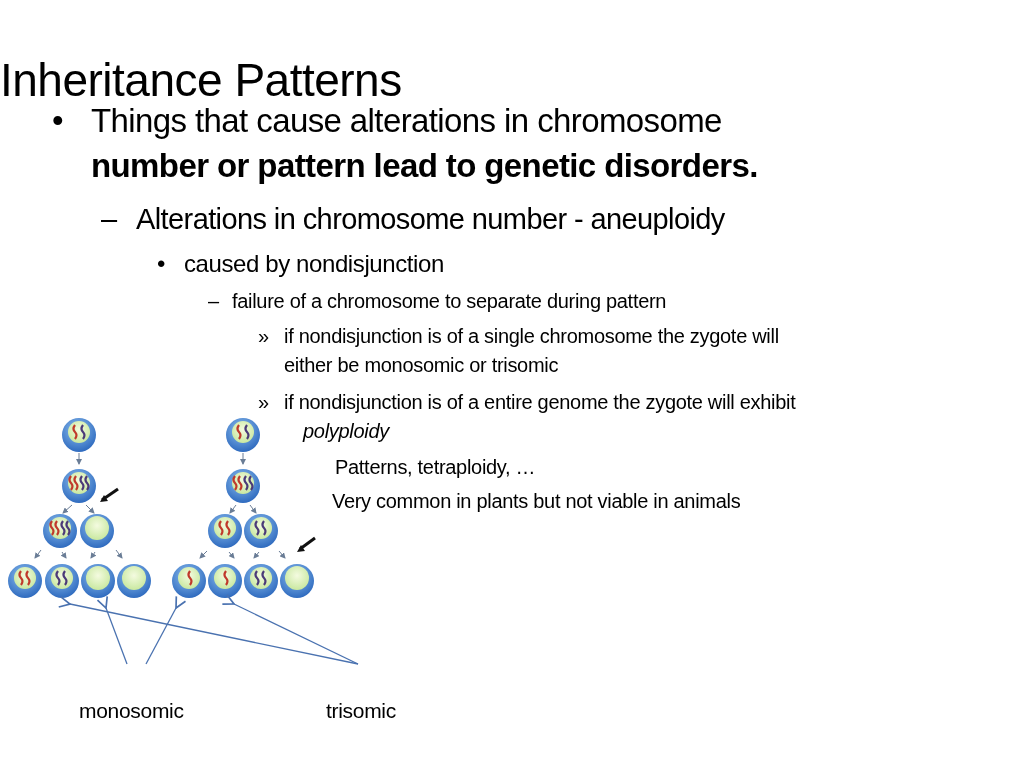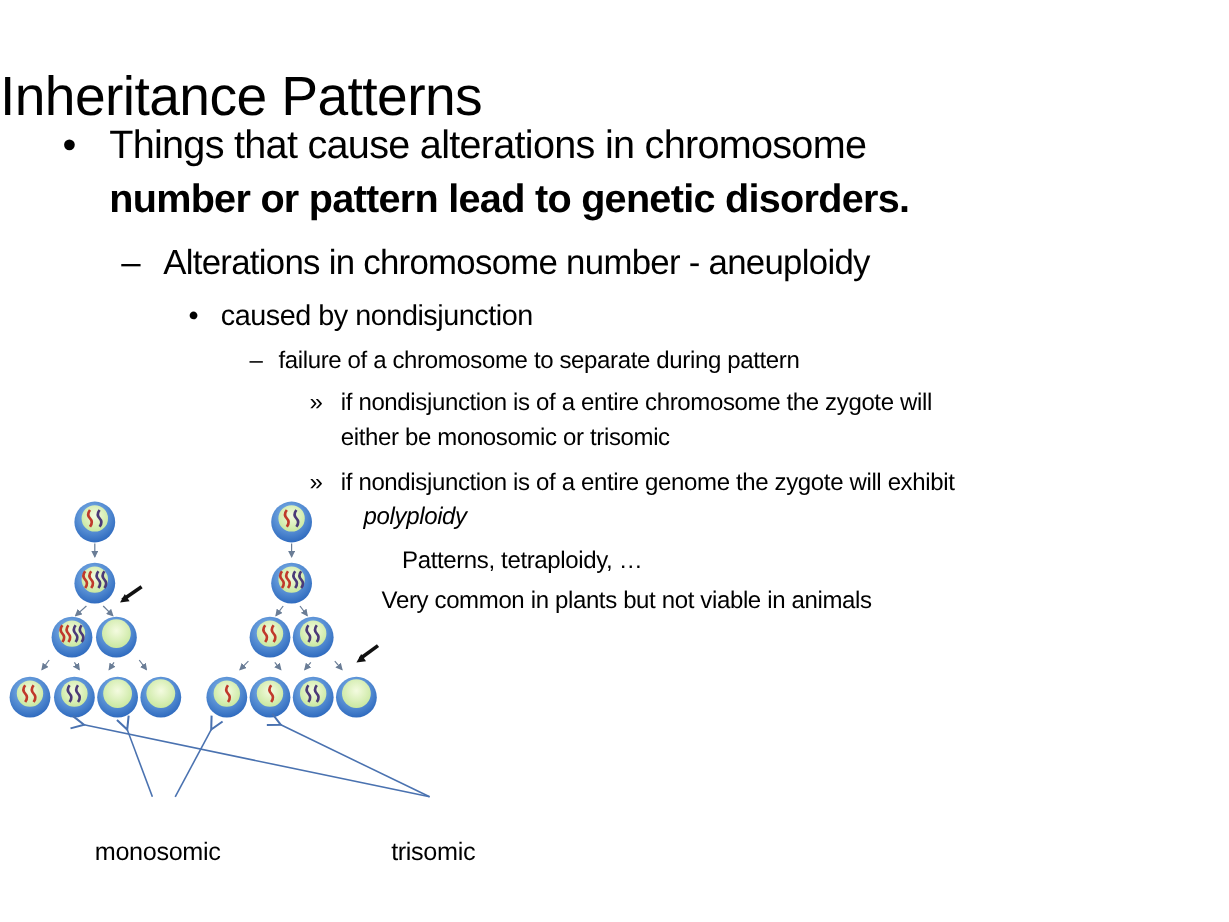--- a/index.html
+++ b/index.html
@@ -29,29 +29,29 @@
 <span class="mark l2" style="left:101px;top:201px;">–</span>
 <div class="line l2" style="left:136px;top:201px;">Alterations in chromosome number - aneuploidy</div>
 
 <span class="mark l3" style="left:157px;top:249px;">•</span>
 <div class="line l3" style="left:184px;top:249px;">caused by nondisjunction</div>
 
 <span class="mark l4" style="left:208px;top:288px;">–</span>
 <div class="line l4" style="left:232px;top:288px;">failure of a chromosome to separate during pattern</div>
 
 <span class="mark l5" style="left:258px;top:322px;">»</span>
-<div class="line l5" style="left:284px;top:322px;">if nondisjunction is of a entire chromosome the zygote will</div>
+<div class="line l5" style="left:284px;top:322px;">if nondisjunction is of a single chromosome the zygote will</div>
 <div class="line l5" style="left:284px;top:351px;">either be monosomic or trisomic</div>
 
 <span class="mark l5" style="left:258px;top:388px;">»</span>
 <div class="line l5" style="left:284px;top:388px;">if nondisjunction is of a entire genome the zygote will exhibit</div>
 <div class="line l5" style="left:303px;top:417px;font-style:italic;">polyploidy</div>
 
 <div class="line l5" style="left:335px;top:453px;">Patterns, tetraploidy, …</div>
-<div class="line l5" style="left:318px;top:487px;">Very common in plants but not viable in animals</div>
+<div class="line l5" style="left:332px;top:487px;">Very common in plants but not viable in animals</div>
 
 <svg class="diagram" viewBox="0 410 440 300" width="440" height="300">
   <defs>
     <radialGradient id="cellg" cx="45%" cy="35%" r="65%">
       <stop offset="0%" stop-color="#8fc0f0"></stop>
       <stop offset="100%" stop-color="#2f6bbf"></stop>
     </radialGradient>
     <radialGradient id="nucg" cx="50%" cy="40%" r="60%">
       <stop offset="0%" stop-color="#f4fbe0"></stop>
       <stop offset="100%" stop-color="#c9e8a0"></stop>

